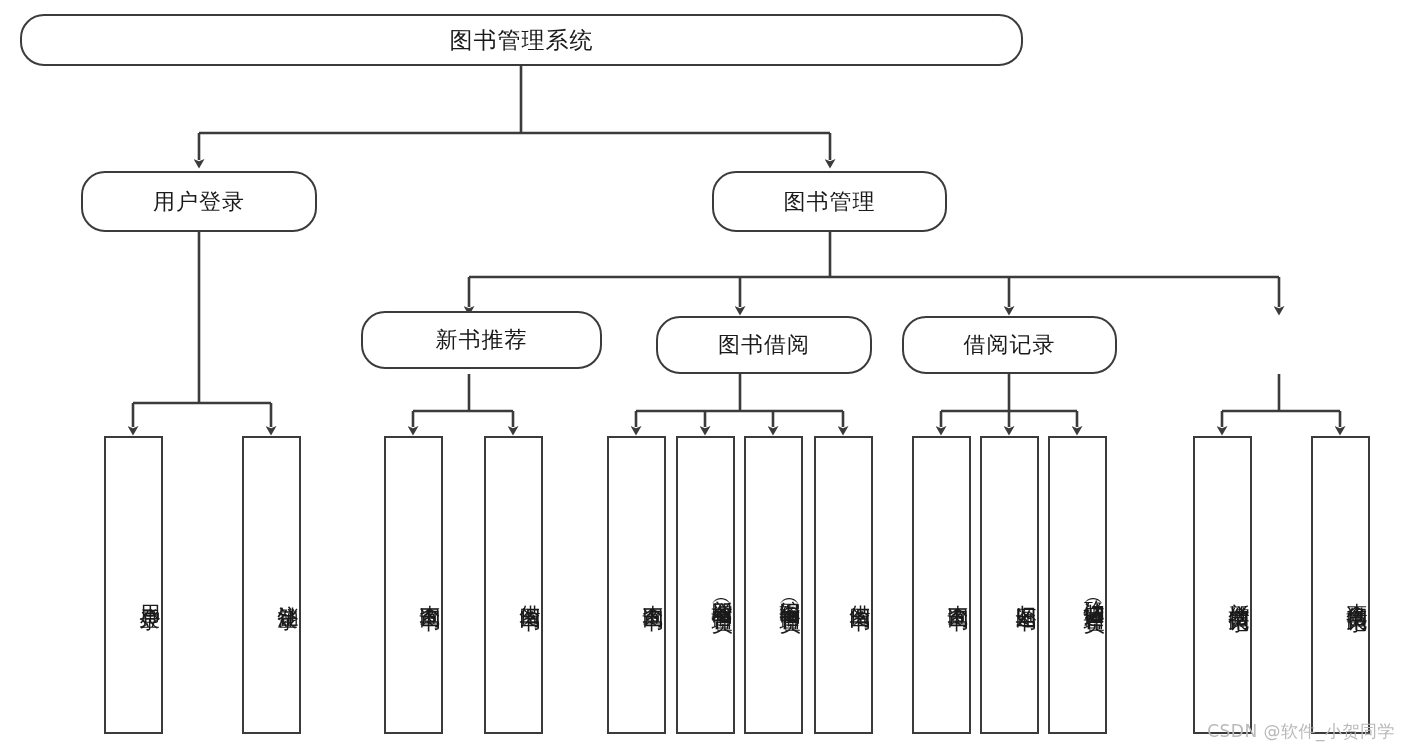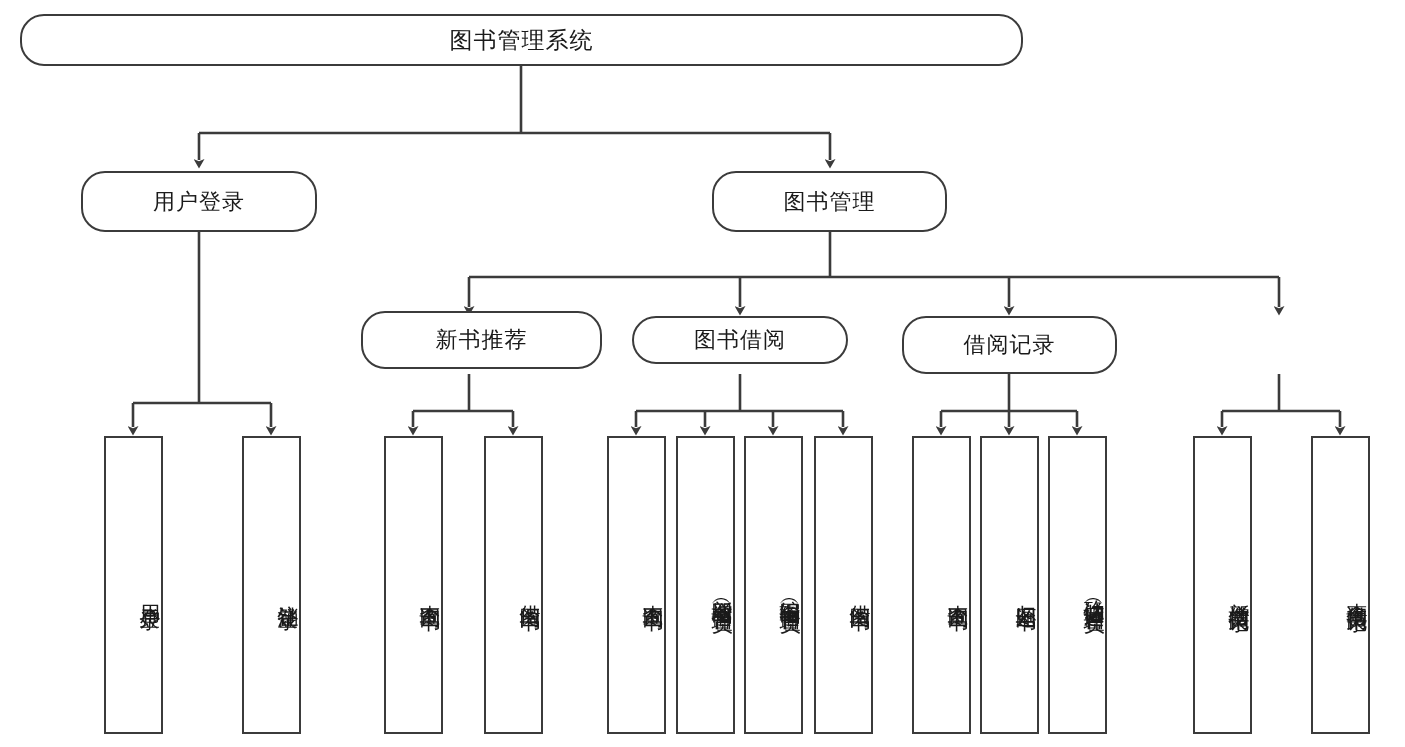--- a/index.html
+++ b/index.html
@@ -126,21 +126,21 @@
   <div class="node h" style="left:81px;top:171px;width:236px;height:61px;">
     <span>用户登录</span>
   </div>
   <div class="node h" style="left:712px;top:171px;width:235px;height:61px;align-items:center;">
     <span>图书管理</span>
   </div>
 
   <div class="node h" style="left:361px;top:311px;width:241px;height:58px;">
     <span>新书推荐</span>
   </div>
-  <div class="node h" style="left:632px;top:316px;width:216px;height:48px;">
+  <div class="node h" style="left:656px;top:316px;width:216px;height:58px;">
     <span>图书借阅</span>
   </div>
   <div class="node h" style="left:902px;top:316px;width:215px;height:58px;">
     <span>借阅记录</span>
   </div>
 
   <div class="node v" style="left:104px;top:436px;width:59px;height:298px;">
     <span>用户登录</span>
   </div>
   <div class="node v" style="left:242px;top:436px;width:59px;height:298px;">
@@ -177,14 +177,15 @@
     <span>确认归还（管理员）</span>
   </div>
 
   <div class="node v" style="left:1193px;top:436px;width:59px;height:298px;">
     <span>新增借阅记录</span>
   </div>
   <div class="node v" style="left:1311px;top:436px;width:59px;height:298px;">
     <span>查询借阅记录</span>
   </div>
 
+  <div id="watermark">CSDN @软件_小贺同学</div>
 
 </div>
 
 </body></html>

